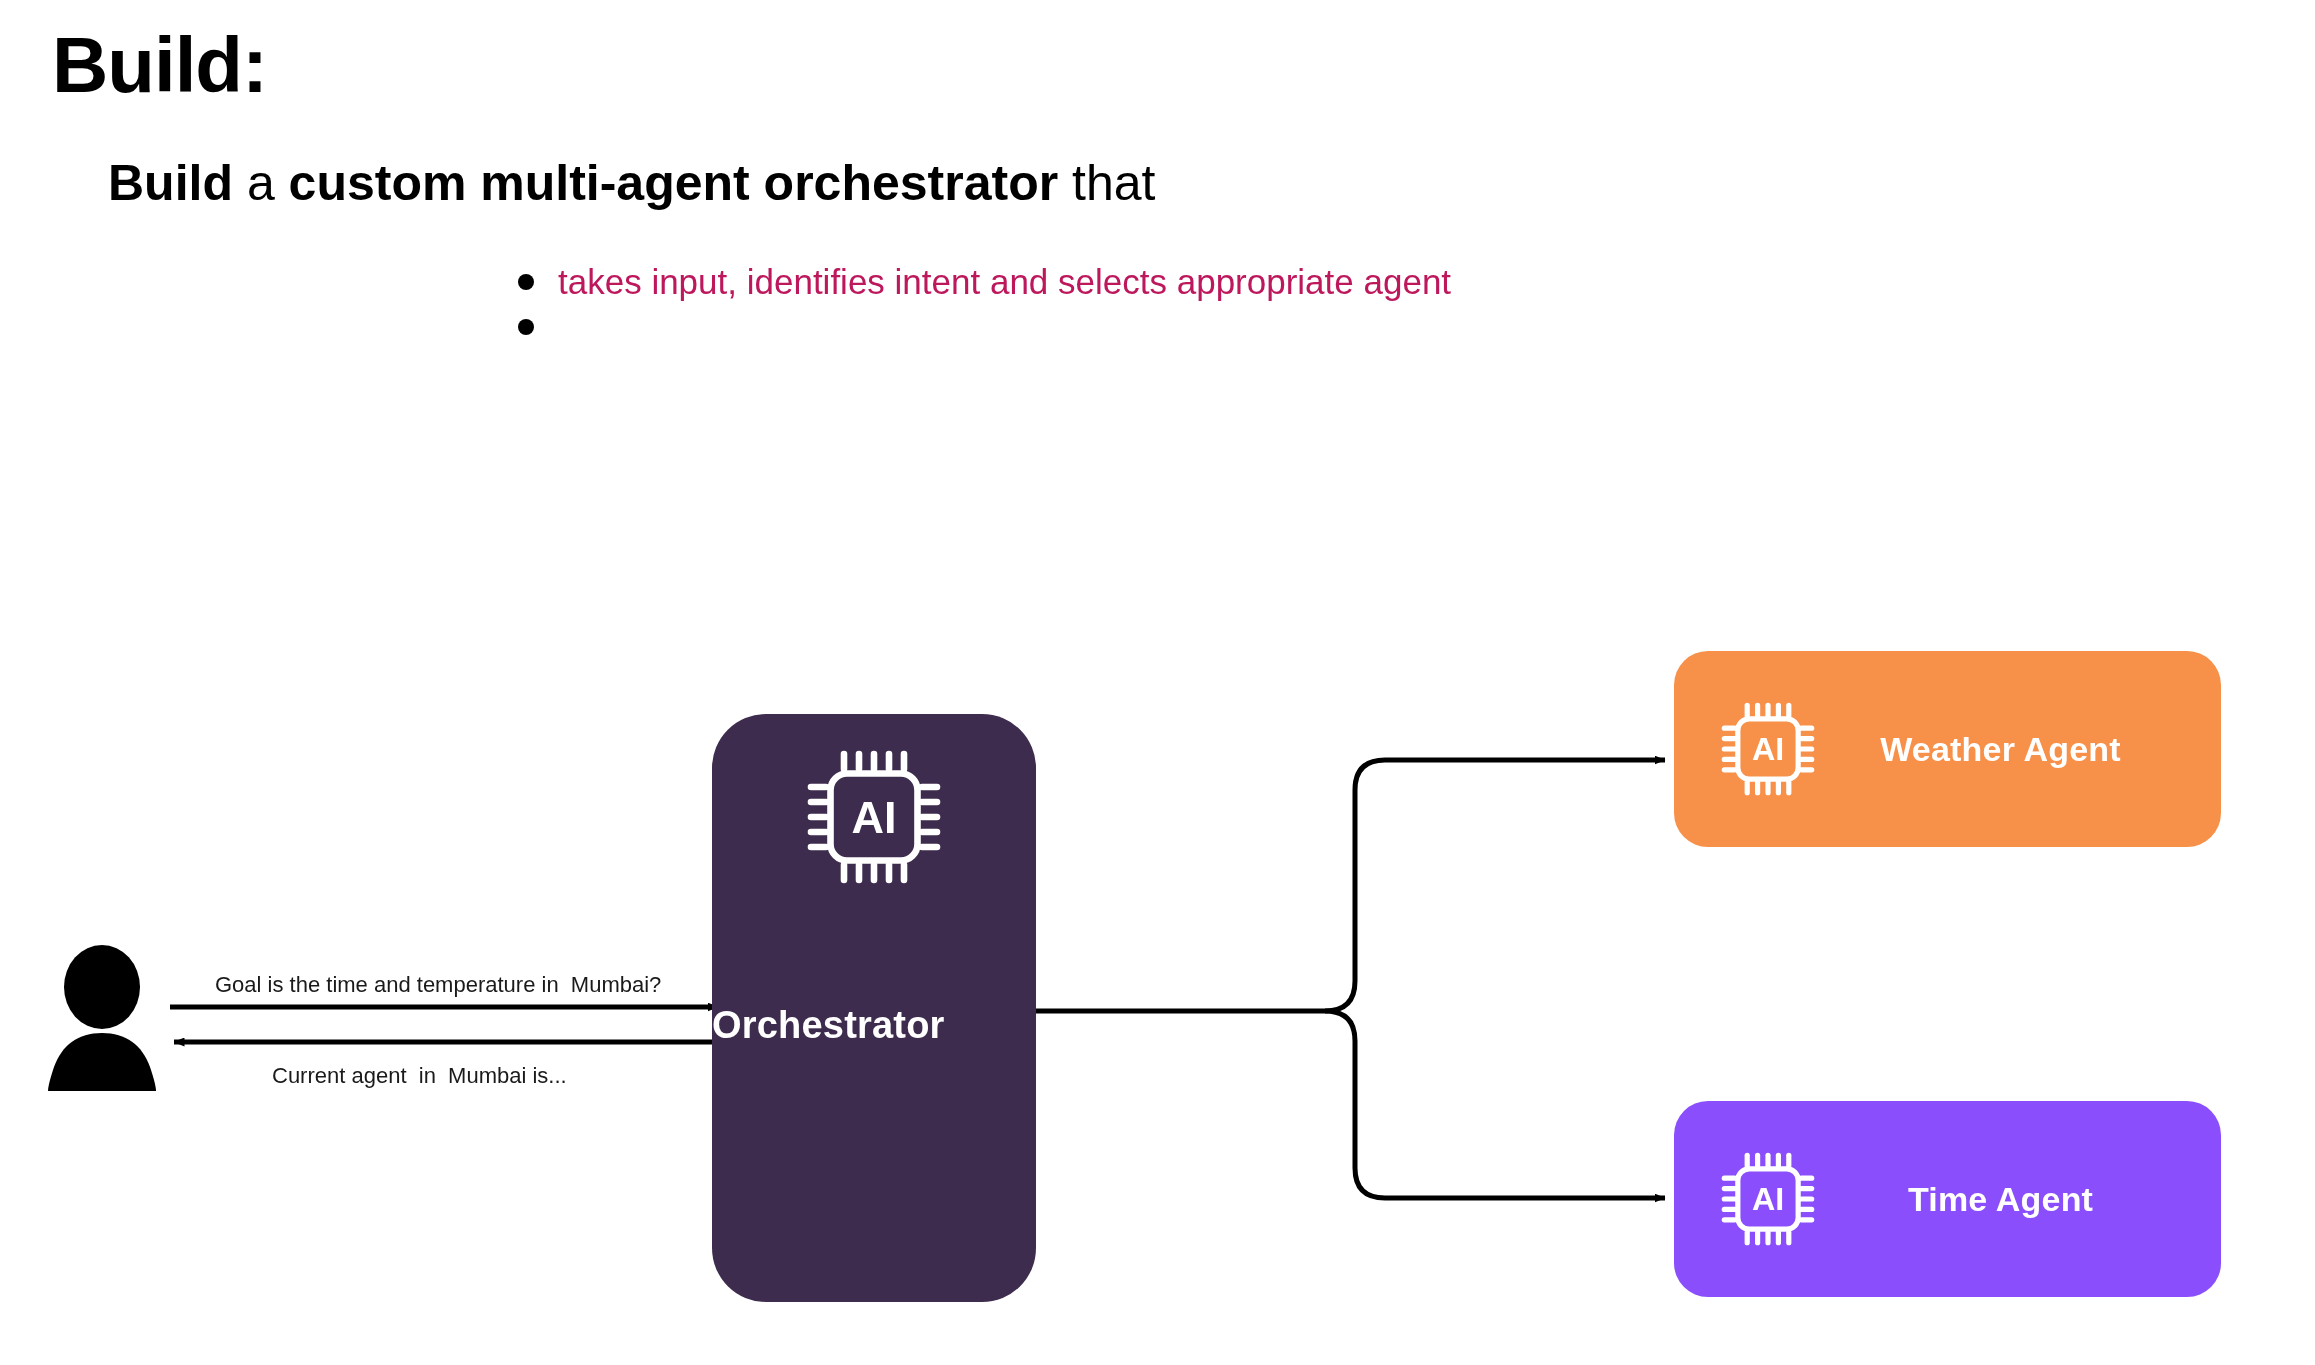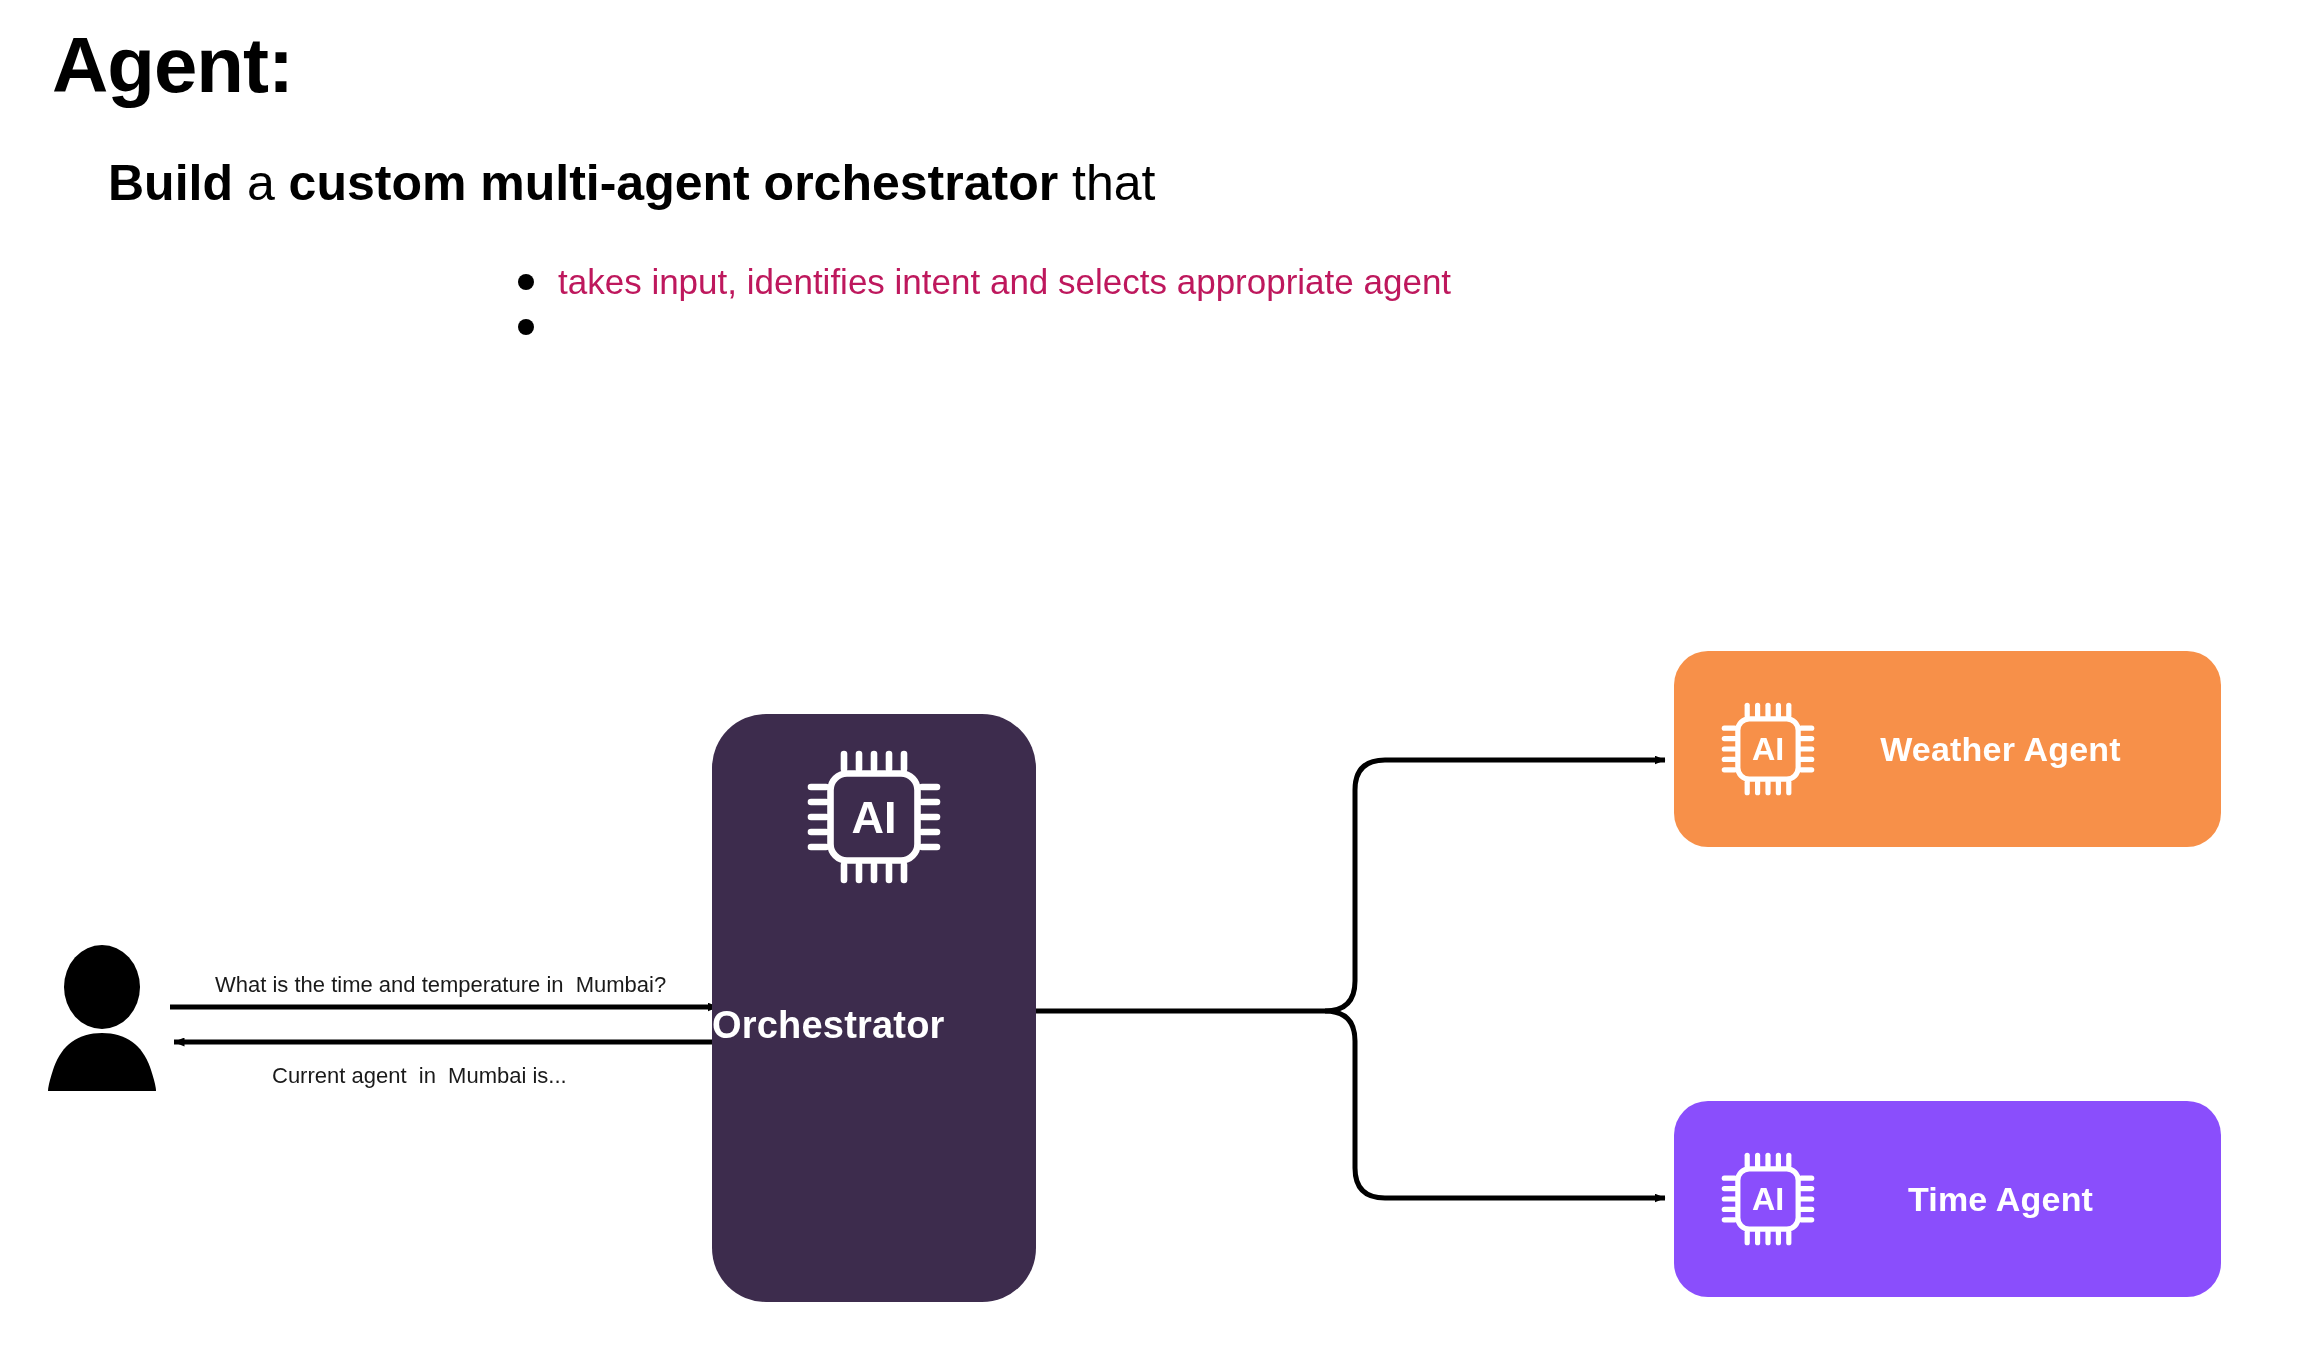--- a/index.html
+++ b/index.html
@@ -175,21 +175,21 @@
   #edge-label-response {
     left: 272px;
     top: 1063px;
   }
 </style>
 </head>
 <body>
 
 <div id="heading-area">
 
-  <div id="page-title">Agent:</div>
+  <div id="page-title">Build:</div>
 
   <div id="subtitle-line">
     <span class="b">Build</span><span class="r"> a </span><span class="b">custom multi-agent orchestrator</span><span class="r"> that</span>
   </div>
 
   <ul id="bullet-list">
     <li>
       <span class="dot"></span>
       <span>takes input, identifies intent and selects appropriate agent</span>
     </li>
@@ -226,21 +226,21 @@
   <svg id="user-icon" viewBox="0 0 128 148">
     <ellipse cx="64" cy="42" rx="38" ry="42" fill="#000000"></ellipse>
     <path d="M64,88
              C40,88 24,100 16,122
              C12,134 10,142 10,146
              L118,146
              C118,142 116,134 112,122
              C104,100 88,88 64,88 Z" fill="#000000"></path>
   </svg>
 
-  <div class="edge-label" id="edge-label-request">What is the time and temperature in  Mumbai?</div>
+  <div class="edge-label" id="edge-label-request">Goal is the time and temperature in  Mumbai?</div>
   <div class="edge-label" id="edge-label-response">Current agent  in  Mumbai is...</div>
 
   <div id="orchestrator-node">
     <svg class="chip" width="150" height="150" viewBox="0 0 100 100">
       <g stroke="#ffffff" stroke-width="4.4" stroke-linecap="round" fill="none">
 
         <line x1="30" y1="8" x2="30" y2="18"></line>
         <line x1="40" y1="8" x2="40" y2="18"></line>
         <line x1="50" y1="8" x2="50" y2="18"></line>
         <line x1="60" y1="8" x2="60" y2="18"></line>

